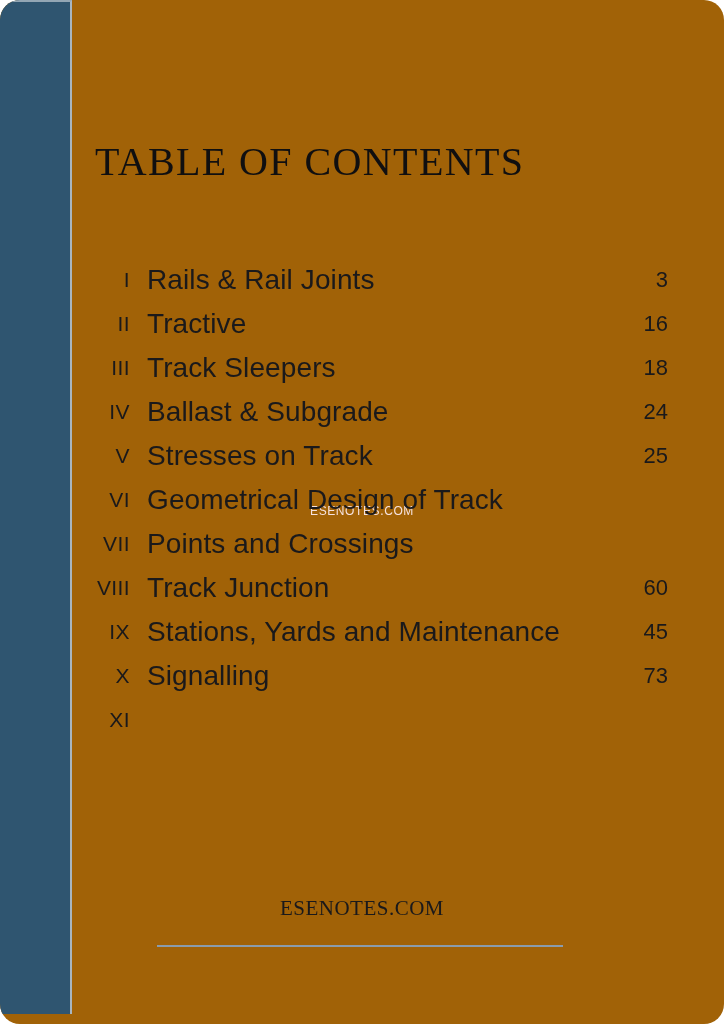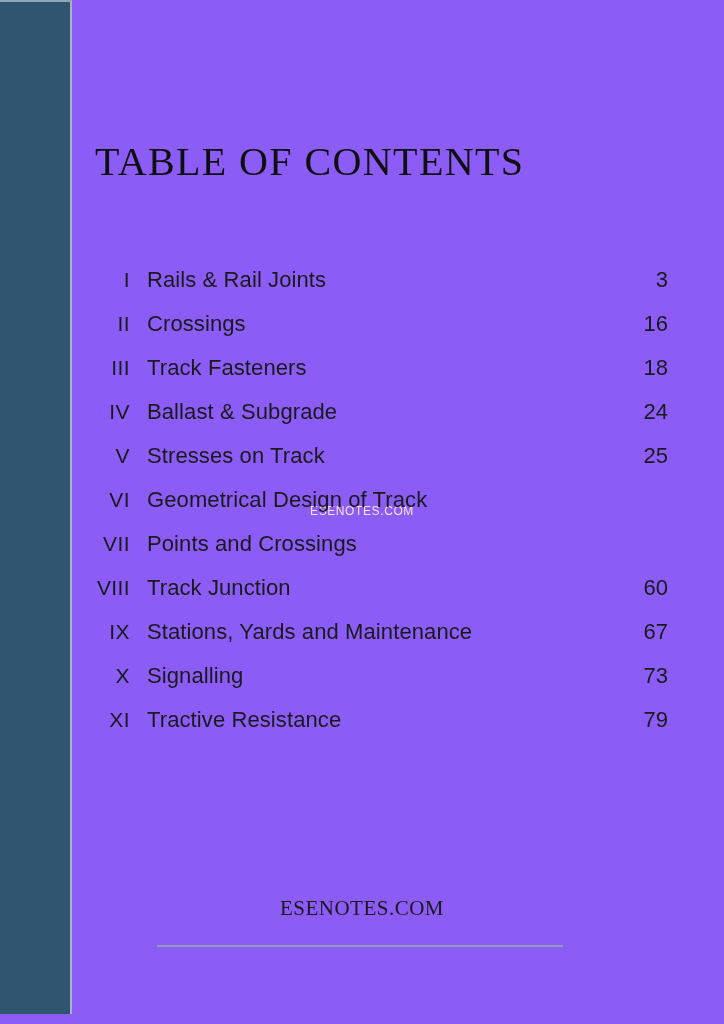--- a/index.html
+++ b/index.html
@@ -6,23 +6,24 @@
   html, body {
     margin: 0;
     padding: 0;
     background: #ffffff;
   }
 
   .page {
     position: relative;
     width: 724px;
     height: 1024px;
-    background: #8b5cf6;
+    background: #a16207;
     overflow: hidden;
     font-family: "Liberation Serif", "DejaVu Serif", serif;
+    border-radius: 20px;
     -webkit-font-smoothing: antialiased;
   }
 
   
   .sidebar-band {
     position: absolute;
     left: 0;
     top: 0;
     width: 72px;
     height: 1014px;
@@ -87,21 +88,21 @@
     font-size: 21px;
     font-weight: 400;
     letter-spacing: 0.4px;
     color: #1a191b;
   }
 
   .toc-label {
     position: absolute;
     left: 75px;
     font-family: "Liberation Sans", "DejaVu Sans", sans-serif;
-    font-size: 22px;
+    font-size: 28px;
     font-weight: 400;
     letter-spacing: 0.1px;
     color: #1a191b;
   }
 
   .toc-page {
     position: absolute;
     right: 8px;
     width: 70px;
     text-align: right;
@@ -145,26 +146,26 @@
   <div class="watermark">ESENOTES.COM</div>
 
   <div class="toc-list">
       <div class="toc-row">
         <span class="toc-numeral">I</span>
         <span class="toc-label">Rails &amp; Rail Joints</span>
         <span class="toc-page">3</span>
       </div>
       <div class="toc-row">
         <span class="toc-numeral">II</span>
-        <span class="toc-label">Crossings</span>
+        <span class="toc-label">Tractive</span>
         <span class="toc-page">16</span>
       </div>
       <div class="toc-row">
         <span class="toc-numeral">III</span>
-        <span class="toc-label">Track Fasteners</span>
+        <span class="toc-label">Track Sleepers</span>
         <span class="toc-page">18</span>
       </div>
       <div class="toc-row">
         <span class="toc-numeral">IV</span>
         <span class="toc-label">Ballast &amp; Subgrade</span>
         <span class="toc-page">24</span>
       </div>
       <div class="toc-row">
         <span class="toc-numeral">V</span>
         <span class="toc-label">Stresses on Track</span>
@@ -179,31 +180,29 @@
         <span class="toc-label">Points and Crossings</span>
       </div>
       <div class="toc-row">
         <span class="toc-numeral">VIII</span>
         <span class="toc-label">Track Junction</span>
         <span class="toc-page">60</span>
       </div>
       <div class="toc-row">
         <span class="toc-numeral">IX</span>
         <span class="toc-label">Stations, Yards and Maintenance</span>
-        <span class="toc-page">67</span>
+        <span class="toc-page">45</span>
       </div>
       <div class="toc-row">
         <span class="toc-numeral">X</span>
         <span class="toc-label">Signalling</span>
         <span class="toc-page">73</span>
       </div>
       <div class="toc-row">
         <span class="toc-numeral">XI</span>
-        <span class="toc-label">Tractive Resistance</span>
-        <span class="toc-page">79</span>
       </div>
     </div>
 
   <div class="footer-text">ESENOTES.COM</div>
 
   <div class="footer-rule"></div>
 
 </div>
 
 </body></html>

